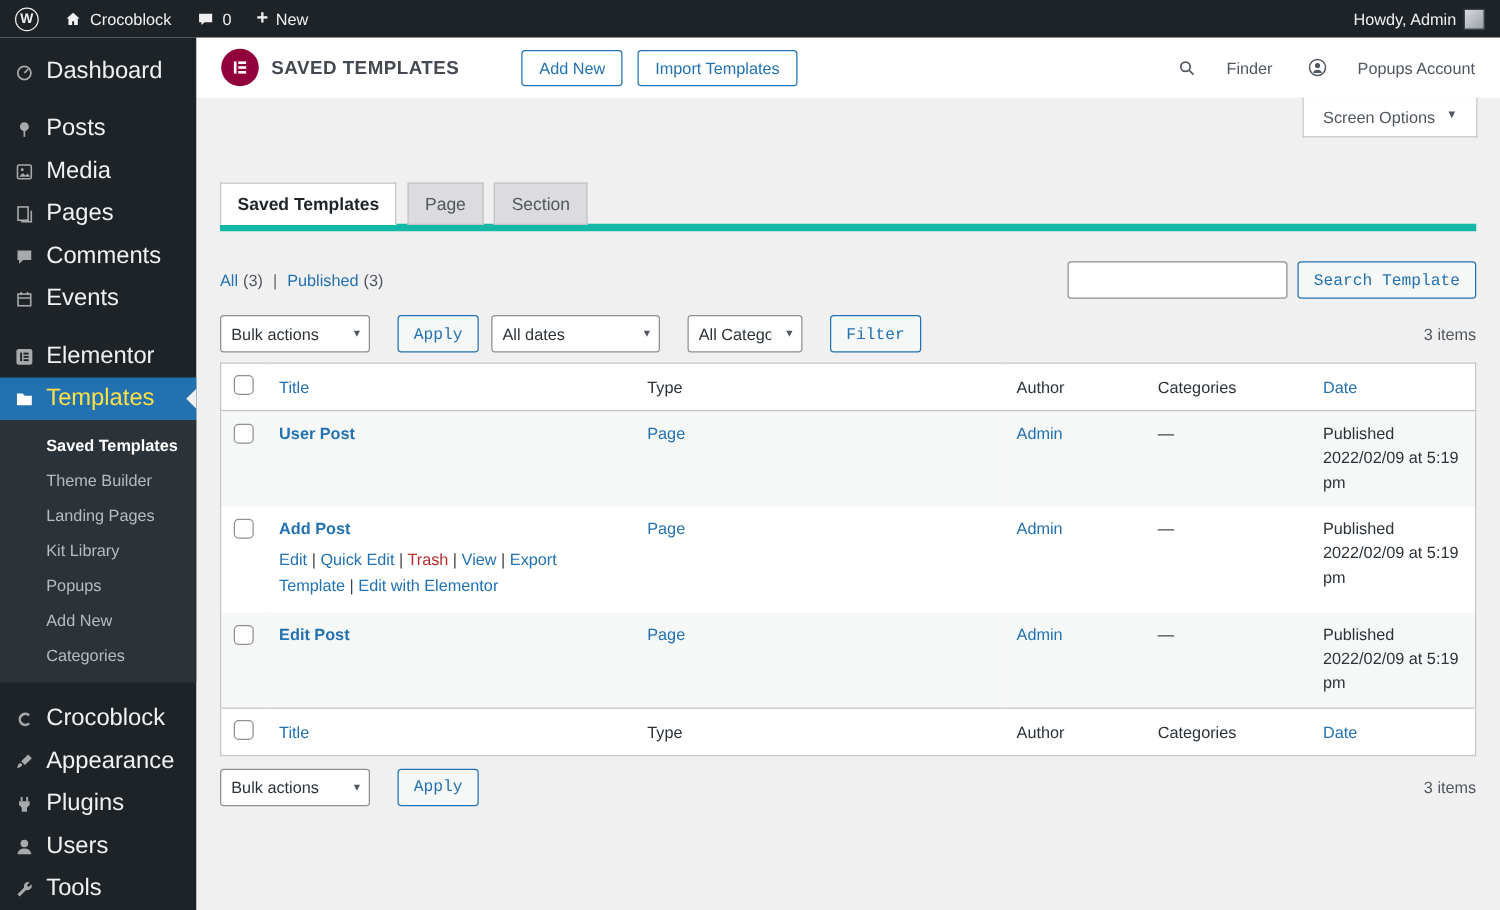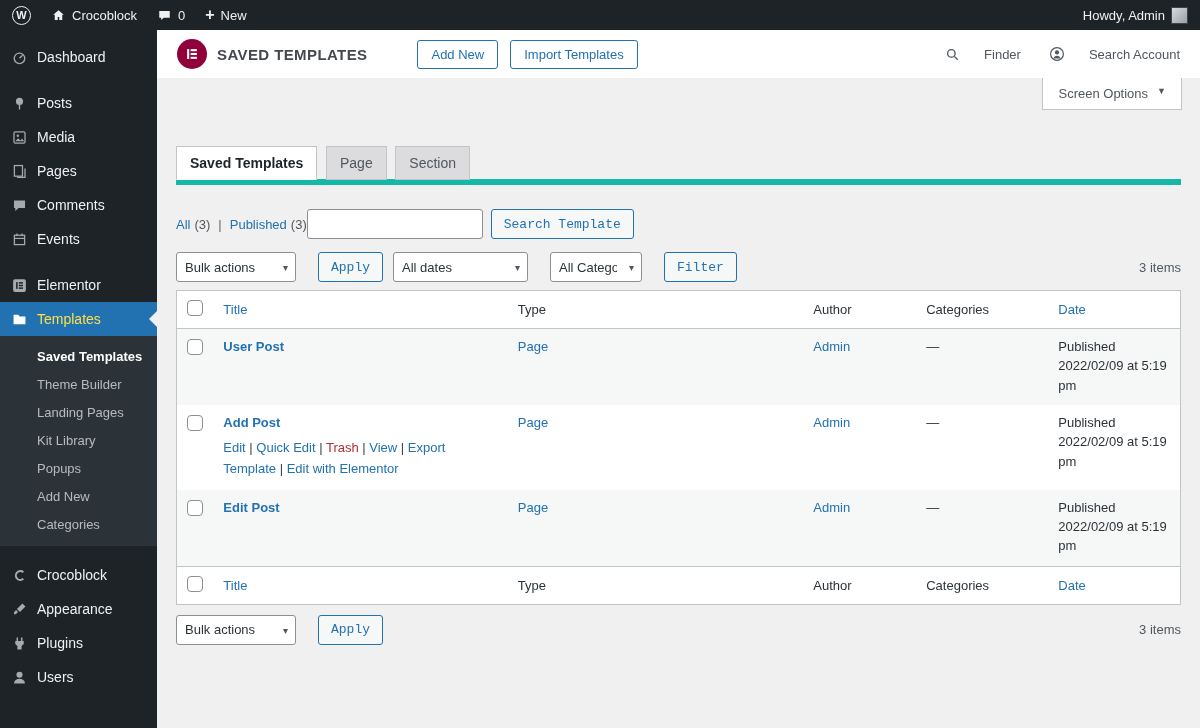--- a/index.html
+++ b/index.html
@@ -11,21 +11,21 @@
   .admin-bar{position:absolute;top:0;left:0;right:0;height:30px;background:#1d2327;color:#f0f0f1;display:flex;align-items:center;justify-content:space-between;padding:0 12px;z-index:60}
   .ab-group{display:flex;align-items:center;gap:20px;height:100%}
   .ab-item{display:flex;align-items:center;gap:6px;color:#f0f0f1;cursor:pointer}
   .wp-logo{width:19px;height:19px;border:1.6px solid #f0f0f1;border-radius:50%;display:flex;align-items:center;justify-content:center;font-size:11px;font-weight:700}
   .ab-plus{font-size:16px;font-weight:700;line-height:1}
   .avatar{width:17px;height:17px;background:linear-gradient(135deg,#d7dadd,#9aa0a6);border:1px solid #3c434a;display:inline-block}
 
   
   .sidebar{position:absolute;top:30px;left:0;width:157px;height:698px;background:#1d2327;z-index:50}
   .menu{padding-top:10px}
-  .menu-item{height:34px;display:flex;align-items:center;gap:9px;padding:0 10px;color:#f0f0f1;cursor:pointer;font-size:14px}
+  .menu-item{height:34px;display:flex;align-items:center;gap:9px;padding:0 10px;color:#f0f0f1;cursor:pointer;font-size:19px}
   .menu-icon{width:18px;height:18px;color:#a7aaad;display:flex;align-items:center;justify-content:center;flex:0 0 18px}
   .menu-item.active{background:#2271b1;color:#fde047;position:relative}
   .menu-item.active .menu-icon{color:#fff}
   .menu-item.active::after{content:"";position:absolute;right:0;top:50%;margin-top:-8px;border:8px solid transparent;border-right-color:#f0f0f1}
   .menu-sep{height:12px}
   .submenu{background:#2c3338;padding:6px 0 8px}
   .submenu-item{height:28px;display:flex;align-items:center;padding:0 10px 0 37px;color:#b6bbc0;cursor:pointer}
   .submenu-item.current{color:#fff;font-weight:700}
 
   
@@ -39,21 +39,21 @@
   .topbar-link{display:flex;align-items:center;gap:24px;cursor:pointer;color:#50575e}
 
   .screen-options{position:absolute;top:48px;right:18px;background:#fff;border:1px solid #c3c4c7;border-top:none;padding:8px 15px;color:#50575e;display:flex;gap:9px;align-items:flex-start;cursor:pointer;z-index:10}
   .so-chevron{font-size:9px;color:#50575e}
 
   .content{padding:0 19px}
   .nav-tabs{margin-top:68px;border-bottom:6px solid #14b8a6}
   .nav-tab{display:inline-block;padding:8px 13px;border:1px solid #c3c4c7;background:#dcdcde;color:#50575e;font-size:14px;margin:0 5px -1px 0;cursor:pointer}
   .nav-tab.active{background:#fff;border-bottom:1px solid #fff;color:#1d2327;font-weight:600}
 
-  .list-controls{display:flex;justify-content:flex-start;align-items:center;margin-top:24px}
+  .list-controls{display:flex;justify-content:space-between;align-items:center;margin-top:24px}
   .views{color:#50575e;display:flex;align-items:center}
   .views a{color:#2271b1}
   .views .count{color:#50575e;margin-left:4px}
   .views .sep{margin:0 8px;color:#646970}
   .search-box{display:flex;gap:8px;align-items:center}
   .search-input{width:176px;height:30px;border:1px solid #8c8f94;border-radius:3px;padding:0 8px;font-size:13px;background:#fff;font-family:inherit}
   .button{height:30px;padding:0 12px;border:1px solid #2271b1;border-radius:3px;background:#f6f7f7;color:#2271b1;font-size:13px;cursor:pointer;font-family:Liberation Mono, monospace}
 
   .tablenav{display:flex;align-items:center;margin-top:13px}
   .select-wrap{position:relative;display:inline-block;margin-right:22px}
@@ -240,20 +240,28 @@
     </div>
     <div class="menu-item">
       <span class="menu-icon">
         <svg viewBox="0 0 20 20" width="17" height="17" fill="currentColor">
             <circle cx="10" cy="6.8" r="3.6"></circle>
             <path d="M3.5 17c.4-3.6 3-5.4 6.5-5.4s6.1 1.8 6.5 5.4z"></path>
           </svg>
       </span>
       <span>Users</span>
     </div>
+    <div class="menu-item">
+      <span class="menu-icon">
+        <svg viewBox="0 0 20 20" width="17" height="17" fill="currentColor">
+            <path d="M15 3.5a4 4 0 0 0-5.4 5L3.5 14.6l2 2 6.1-6.1a4 4 0 0 0 5-5.4L14 7.7l-1.7-1.7z"></path>
+          </svg>
+      </span>
+      <span>Tools</span>
+    </div>
   </div>
 </div>
 
 <div class="main">
 
   <div class="topbar">
     <span class="e-logo">
       <svg viewBox="0 0 20 20" width="14" height="14" fill="#ffffff">
           <rect x="3" y="3" width="3" height="14"></rect>
           <rect x="8" y="3" width="9" height="3"></rect>
@@ -275,21 +283,21 @@
         <span>Finder</span>
       </span>
       <span class="topbar-link">
         <span style="display:flex">
           <svg viewBox="0 0 20 20" width="16" height="16">
               <circle cx="10" cy="10" r="8" fill="none" stroke="currentColor" stroke-width="1.5"></circle>
               <circle cx="10" cy="8" r="2.6" fill="currentColor"></circle>
               <path d="M5.5 15.5c.7-2.2 2.4-3.3 4.5-3.3s3.8 1.1 4.5 3.3z" fill="currentColor"></path>
             </svg>
         </span>
-        <span>Search Account</span>
+        <span>Popups Account</span>
       </span>
     </span>
   </div>
 
   <div class="screen-options">
     <span>Screen Options</span>
     <span class="so-chevron">▼</span>
   </div>
 
   <div class="content">

